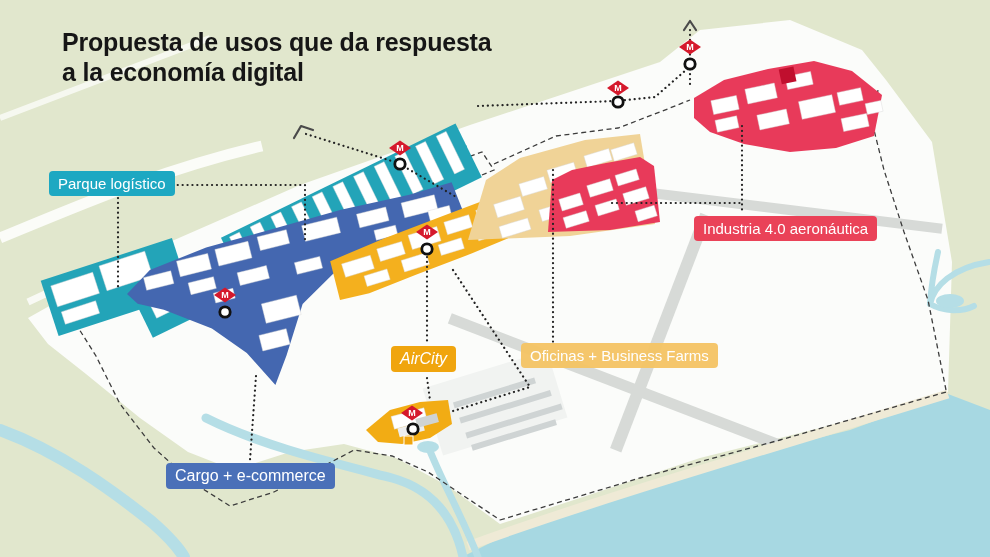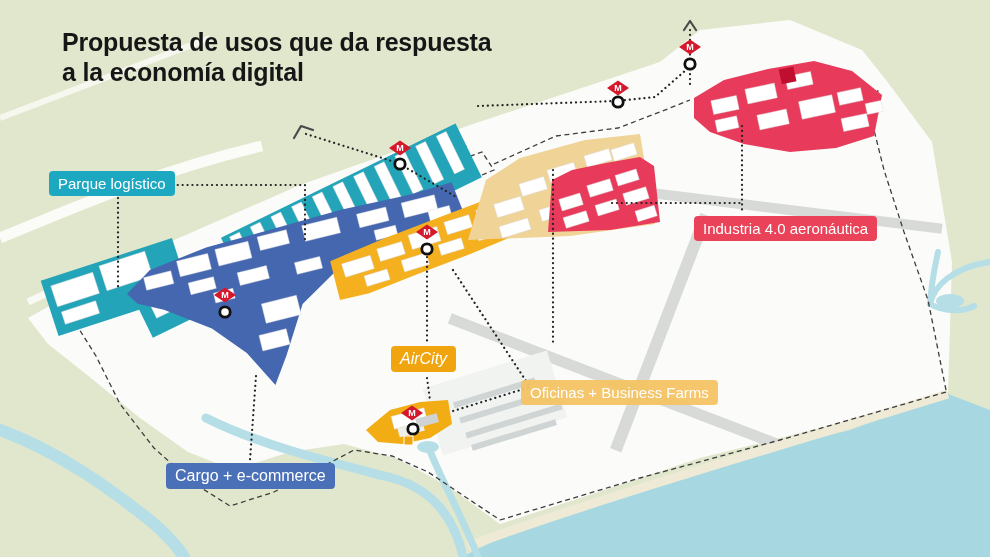--- a/index.html
+++ b/index.html
@@ -227,15 +227,15 @@
 </svg>
 
 <div class="title">
   <div>Propuesta de usos que da respuesta</div>
   <div>a la economía digital</div>
 </div>
 
 <div class="maplabel lbl-parque" style="background: rgb(29, 168, 194);">Parque logístico</div>
 <div class="maplabel lbl-industria" style="background: rgb(234, 66, 88);">Industria 4.0 aeronáutica</div>
 <div class="maplabel lbl-aircity" style="background: rgb(240, 165, 14);">AirCity</div>
-<div class="maplabel lbl-oficinas" style="background: rgb(245, 196, 100); margin-top: 37px;">Oficinas + Business Farms</div>
+<div class="maplabel lbl-oficinas" style="background: rgb(245, 196, 100);">Oficinas + Business Farms</div>
 <div class="maplabel lbl-cargo" style="background: rgb(74, 112, 184);">Cargo + e-commerce</div>
 </div>
 
 </body></html>

